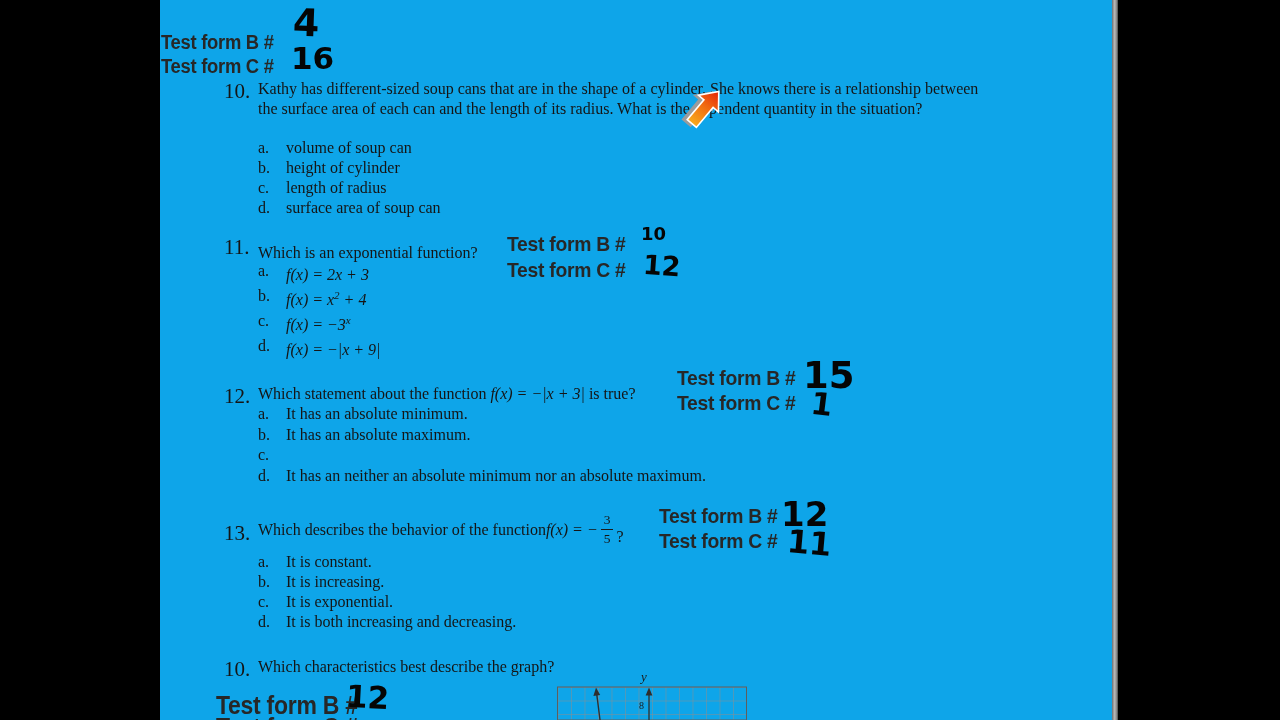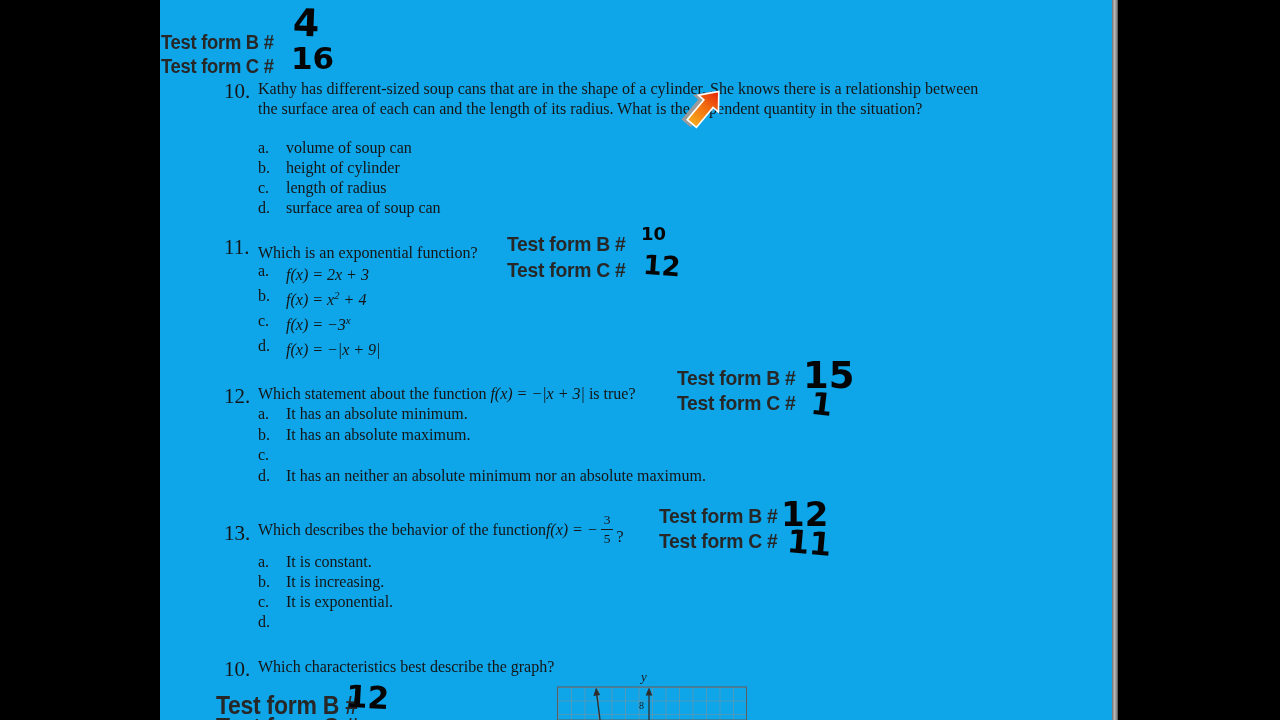--- a/index.html
+++ b/index.html
@@ -178,20 +178,21 @@
       <div class="opt-row">
         <span class="opt-letter">b.</span>
         <span>It is increasing.</span>
       </div>
       <div class="opt-row">
         <span class="opt-letter">c.</span>
         <span>It is exponential.</span>
       </div>
       <div class="opt-row">
         <span class="opt-letter">d.</span>
+        <span>It is both increasing and decreasing.</span>
       </div>
     </div>
     <div>
       <span class="abs tf" style="left:499px; top:504px; font-size:21px;">Test form B #</span>
       <span class="abs hw" style="left:621px; top:497px; font-size:34px;">12</span>
       <span class="abs tf" style="left:499px; top:529px; font-size:21px;">Test form C #</span>
       <span class="abs hw" style="left:627px; top:527px; font-size:32px; transform:rotate(5deg);">11</span>
     </div>
   </div>
 

